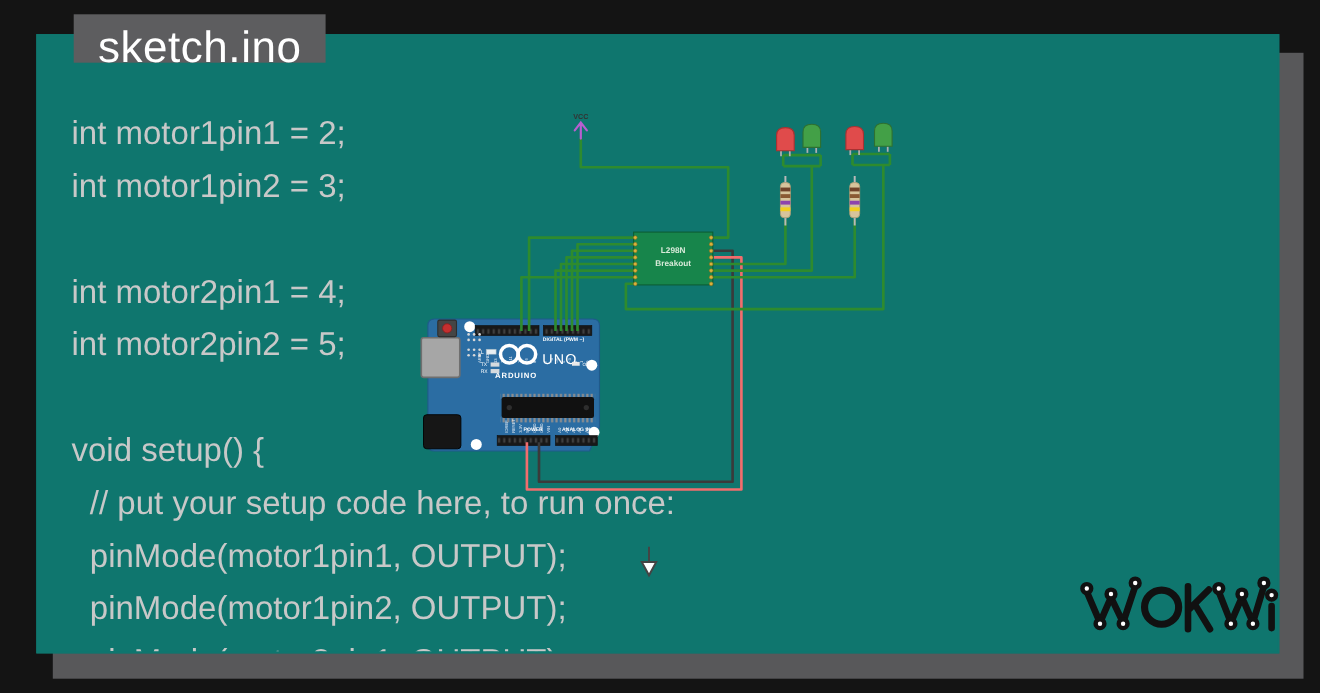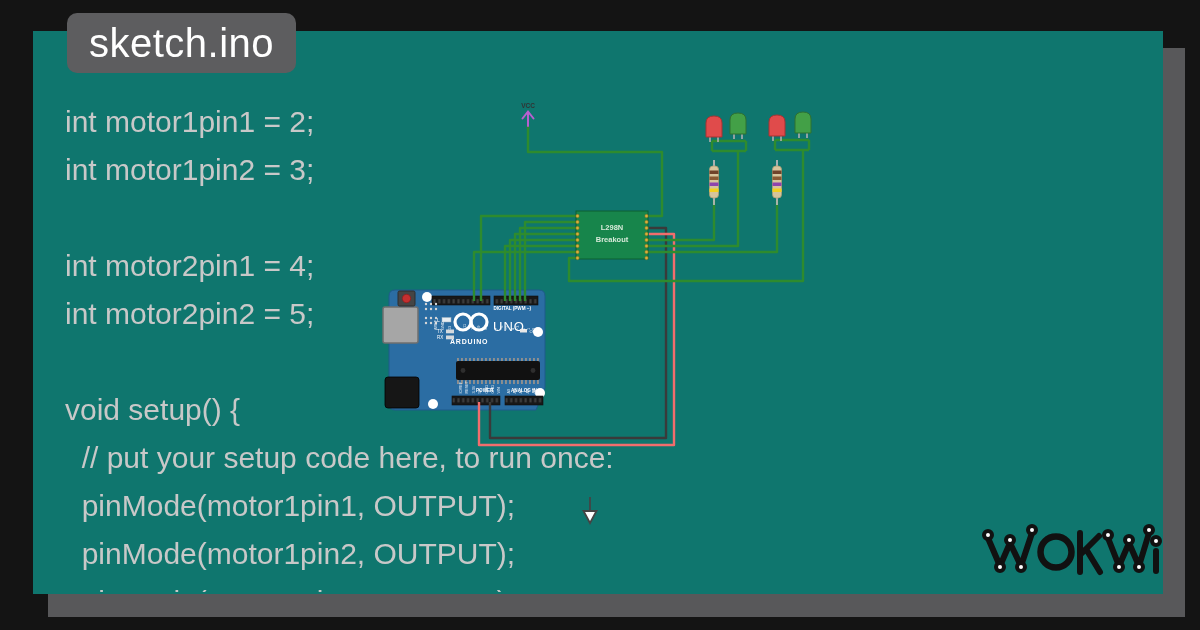--- a/index.html
+++ b/index.html
@@ -1,21 +1,21 @@
 <!DOCTYPE html>
 <html><head>
 <meta charset="utf-8">
 <style>
   html,body{margin:0;padding:0;width:1200px;height:630px;overflow:hidden;}
   body{background:#141414;position:relative;font-family:"Liberation Sans",sans-serif;}
   .card-shadow{position:absolute;left:48px;top:48px;width:1137px;height:569px;background:#58585a;}
   .card{position:absolute;left:33px;top:31px;width:1126px;height:559px;background:#0f766e;
         border:2px solid #0f766e;overflow:hidden;}
-  .title-tab{position:absolute;left:67px;top:13px;height:60px;background:#5d5d5f;color:#ffffff;
-        font-size:40px;line-height:60px;padding:0 22px;letter-spacing:0.5px;border-radius:10px;}
+  .title-tab{position:absolute;left:67px;top:13px;height:44px;background:#5d5d5f;color:#ffffff;
+        font-size:40px;line-height:60px;padding:0 22px;letter-spacing:0.5px;}
   .code-block{position:absolute;left:30px;top:65px;margin:0;color:#c8c8c8;
         font-family:"Liberation Sans",sans-serif;font-size:30px;line-height:48px;white-space:pre;}
   svg.circuit{position:absolute;left:0;top:0;width:1200px;height:630px;}
   svg text{font-family:"Liberation Sans",sans-serif;}
   .pinlab text{font-size:3.8px;fill:#ffffff;opacity:.85;}
   .silk{fill:#ffffff;}
 </style>
 </head>
 <body>
 

